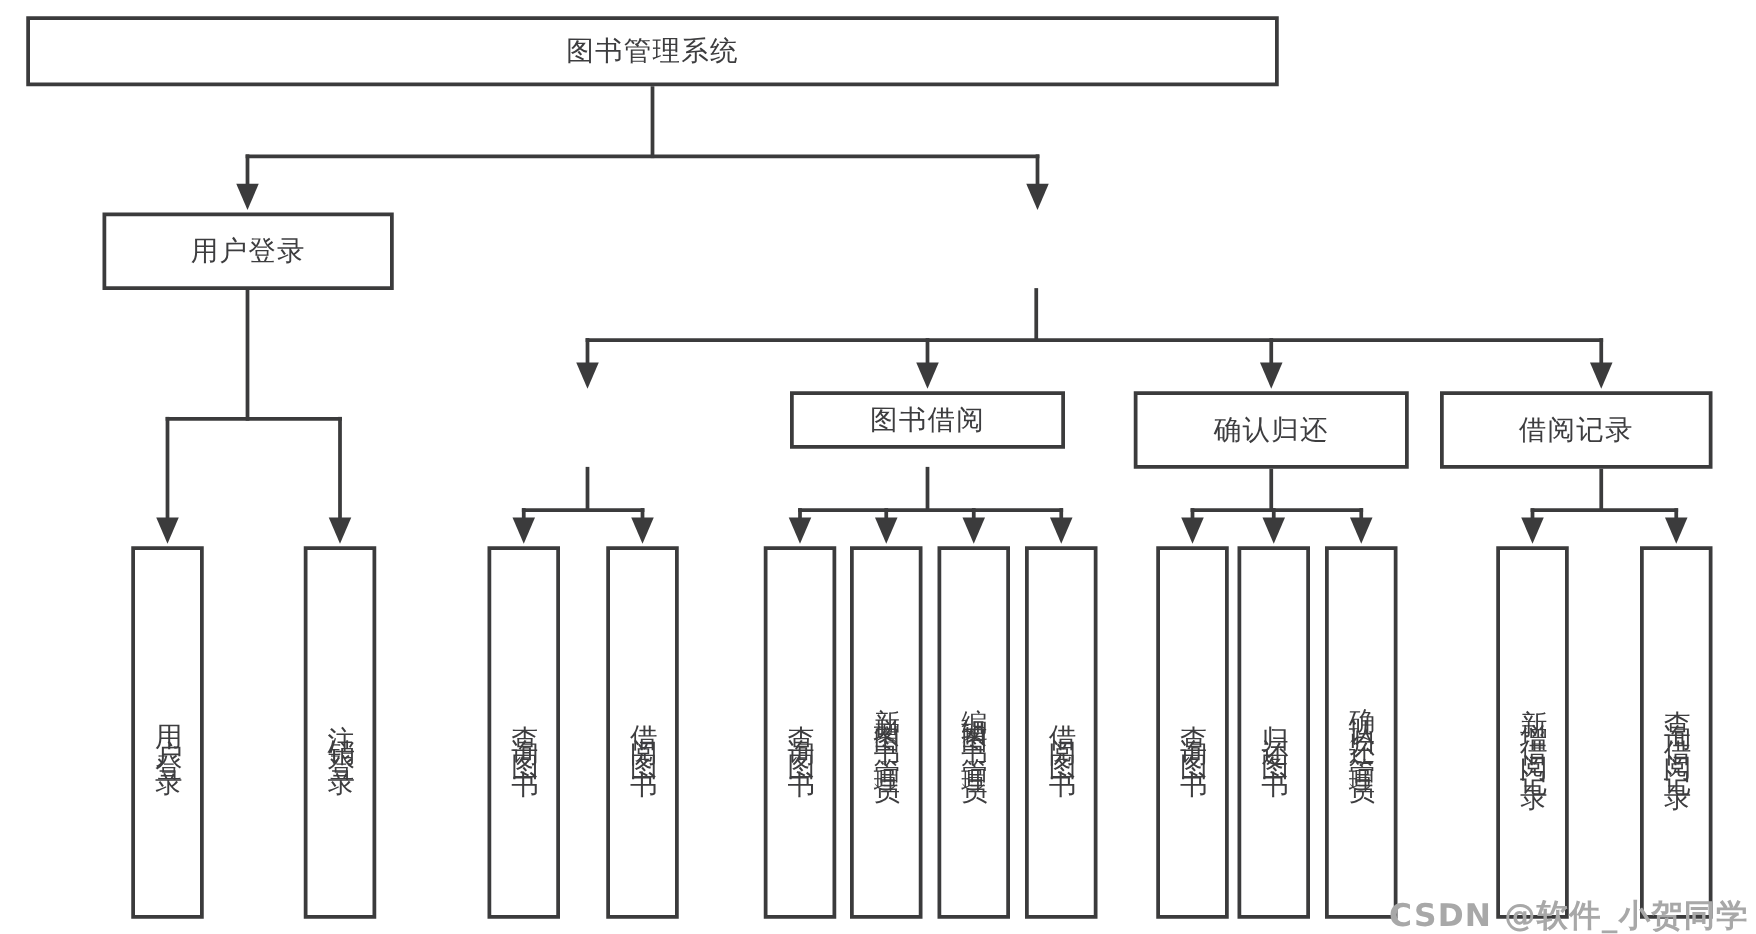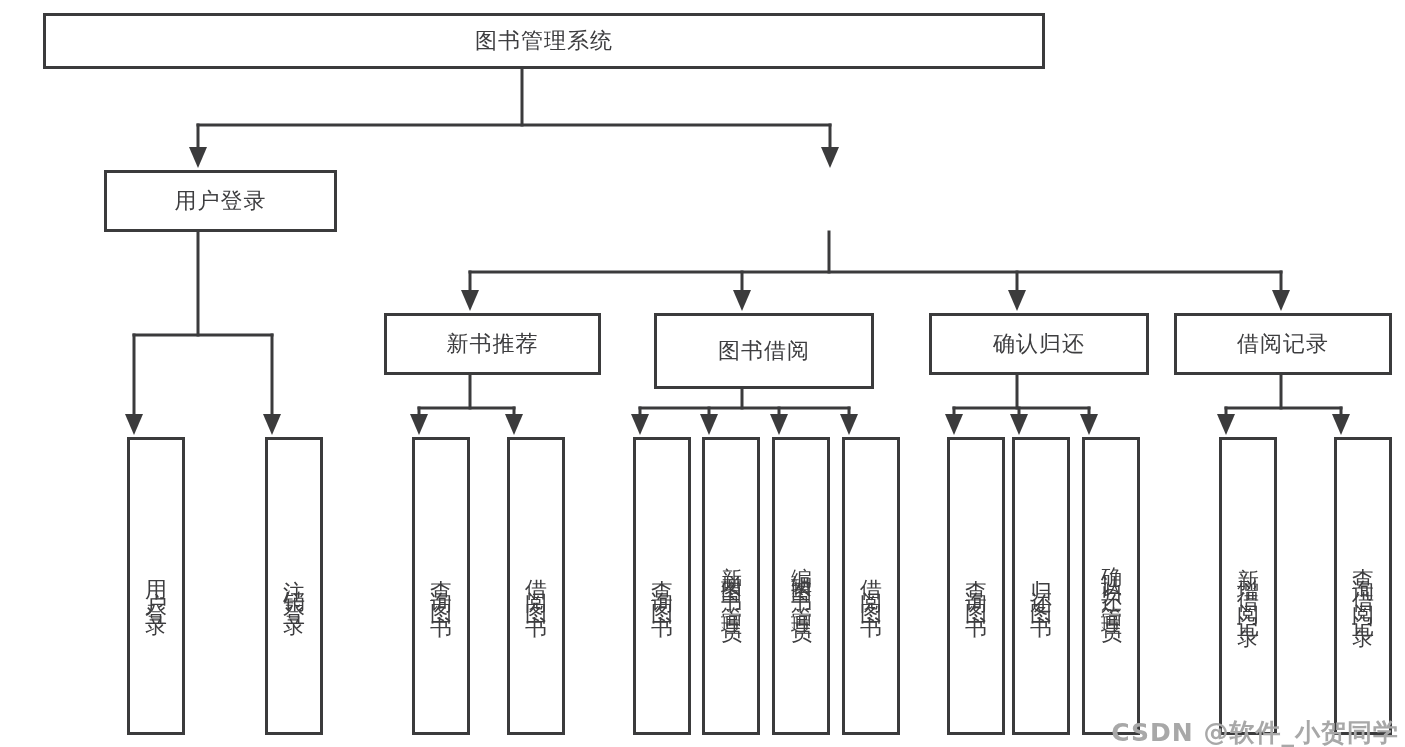--- a/index.html
+++ b/index.html
@@ -24,21 +24,20 @@
   .node {
     position: absolute;
     box-sizing: border-box;
     background: #ffffff;
     border: 3px solid #3b3b3c;
     color: #3d3d3f;
     display: flex;
     align-items: center;
     justify-content: center;
     z-index: 2;
-    margin-left: 22px;
   }
   .node.h {
     font-size: 22px;
     letter-spacing: 1px;
     white-space: nowrap;
   }
   .node.v {
     writing-mode: vertical-rl;
     text-orientation: mixed;
     font-size: 22px;
@@ -122,24 +121,21 @@
     </svg>
 
   <div class="node h" style="left:21px;top:13px;width:1002px;height:56px">
     <span>图书管理系统</span>
   </div>
 
   <div class="node h" style="left:82px;top:170px;width:233px;height:62px">
     <span>用户登录</span>
   </div>
 
-  <div class="node h" style="left:362px;top:313px;width:217px;height:62px">
-    <span>新书推荐</span>
-  </div>
-  <div class="node h" style="left:632px;top:313px;width:220px;height:76px">
+  <div class="node h" style="left:632px;top:313px;width:220px;height:46px">
     <span>图书借阅</span>
   </div>
   <div class="node h" style="left:907px;top:313px;width:220px;height:62px">
     <span>确认归还</span>
   </div>
   <div class="node h" style="left:1152px;top:313px;width:218px;height:62px">
     <span>借阅记录</span>
   </div>
 
   <div class="node v" style="left:105px;top:437px;width:58px;height:298px">

